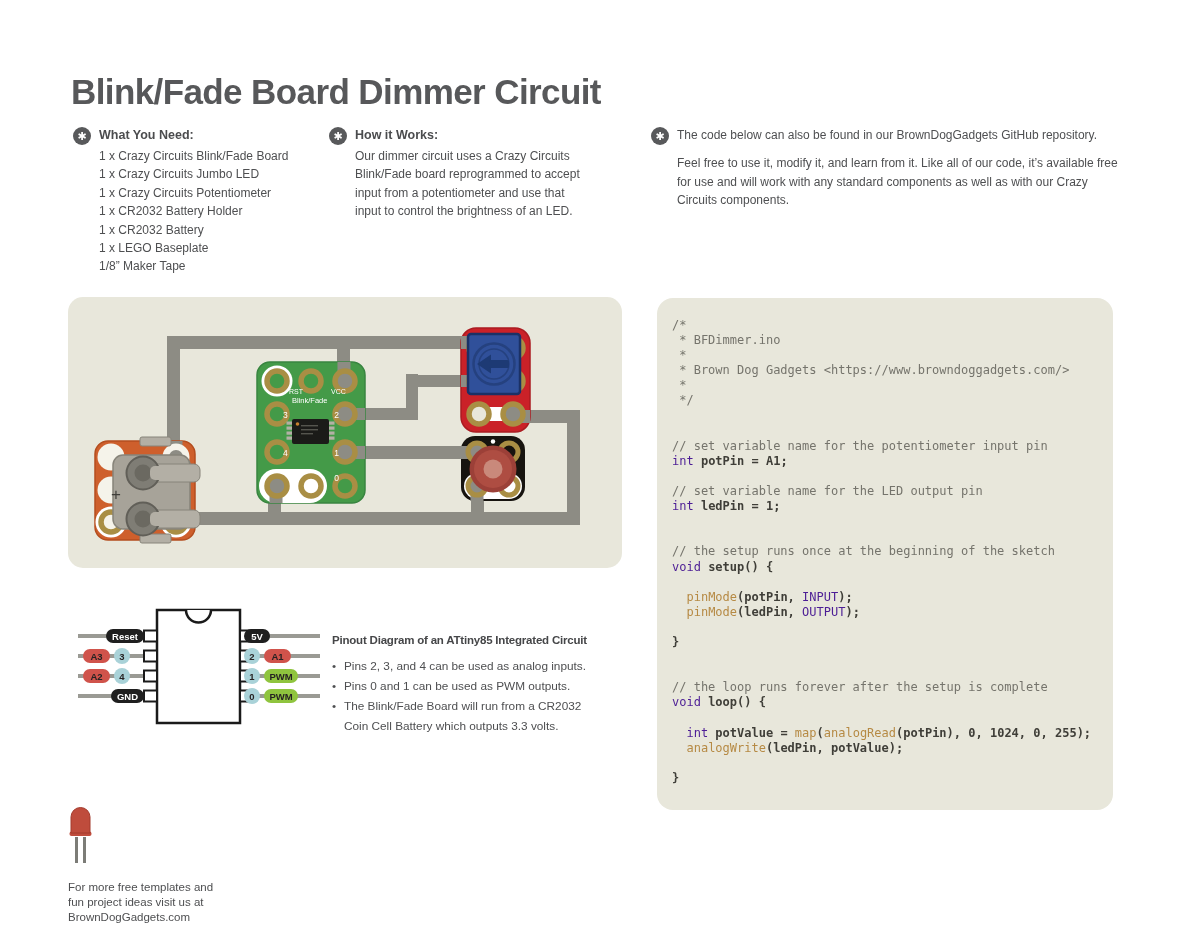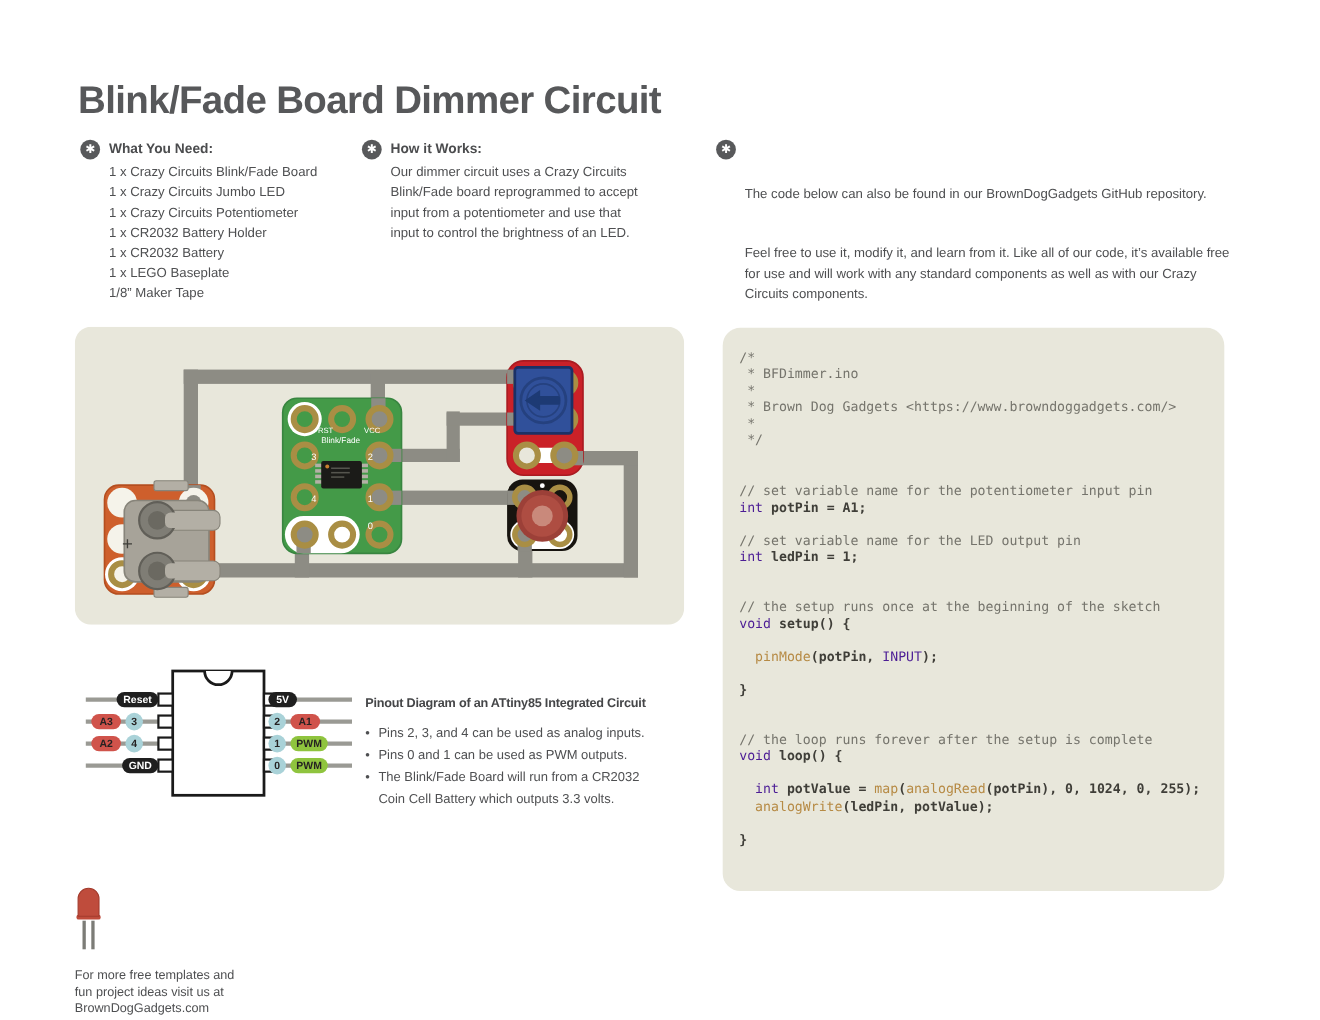--- a/index.html
+++ b/index.html
@@ -17,27 +17,27 @@
   }
 
   
   .col { display:flex; gap:8px; align-items:flex-start; }
   .star {
     width:18px; height:18px; border-radius:50%; background:#58595b; color:#fff;
     display:flex; align-items:center; justify-content:center;
     font-size:11px; line-height:1; flex:0 0 18px; margin-top:1px;
   }
   .col h3 { font-size:12.5px; font-weight:bold; color:#4b4c4e; line-height:18px; }
-  .bodytext { font-size:12px; line-height:18.4px; color:#4e4f51;margin-top:41px; }
+  .bodytext { font-size:12px; line-height:18.4px; color:#4e4f51; }
   #col1 { left:73px; top:126px; width:250px; }
   #col1 .items { margin-top:3px; }
   #col2 { left:329px; top:126px; width:262px; }
   #col2 .bodytext { margin-top:3px; }
   #col3 { left:651px; top:126px; width:472px; }
-  #col3 .para2 { margin-top:36px; }
+  #col3 .para2 { margin-top:10px; }
 
   
   #circuit-panel { left:68px; top:297px; width:554px; height:271px; }
   #circuit-panel svg { display:block; }
 
   #code-panel {
     left:657px; top:298px; width:456px; height:512px;
     background:#e8e7db; border-radius:16px; padding:20px 14px 0 15px; overflow:hidden;
   }
   #code-panel .cl {
@@ -259,20 +259,21 @@
       <div class="cl"><span class="k">int</span><span class="p"> potPin = A1;</span></div>
       <div class="cl">&nbsp;</div>
       <div class="cl"><span class="c">// set variable name for the LED output pin</span></div>
       <div class="cl"><span class="k">int</span><span class="p"> ledPin = 1;</span></div>
       <div class="cl">&nbsp;</div>
       <div class="cl">&nbsp;</div>
       <div class="cl"><span class="c">// the setup runs once at the beginning of the sketch</span></div>
       <div class="cl"><span class="k">void</span><span class="p"> setup() {</span></div>
       <div class="cl">&nbsp;</div>
       <div class="cl"><span class="p">  </span><span class="f">pinMode</span><span class="p">(potPin, </span><span class="k">INPUT</span><span class="p">);</span></div>
+      <div class="cl"><span class="p">  </span><span class="f">pinMode</span><span class="p">(ledPin, </span><span class="k">OUTPUT</span><span class="p">);</span></div>
       <div class="cl">&nbsp;</div>
       <div class="cl"><span class="p">}</span></div>
       <div class="cl">&nbsp;</div>
       <div class="cl">&nbsp;</div>
       <div class="cl"><span class="c">// the loop runs forever after the setup is complete</span></div>
       <div class="cl"><span class="k">void</span><span class="p"> loop() {</span></div>
       <div class="cl">&nbsp;</div>
       <div class="cl"><span class="p">  </span><span class="k">int</span><span class="p"> potValue = </span><span class="f">map</span><span class="p">(</span><span class="f">analogRead</span><span class="p">(potPin), 0, 1024, 0, 255);</span></div>
       <div class="cl"><span class="p">  </span><span class="f">analogWrite</span><span class="p">(ledPin, potValue);</span></div>
       <div class="cl">&nbsp;</div>

